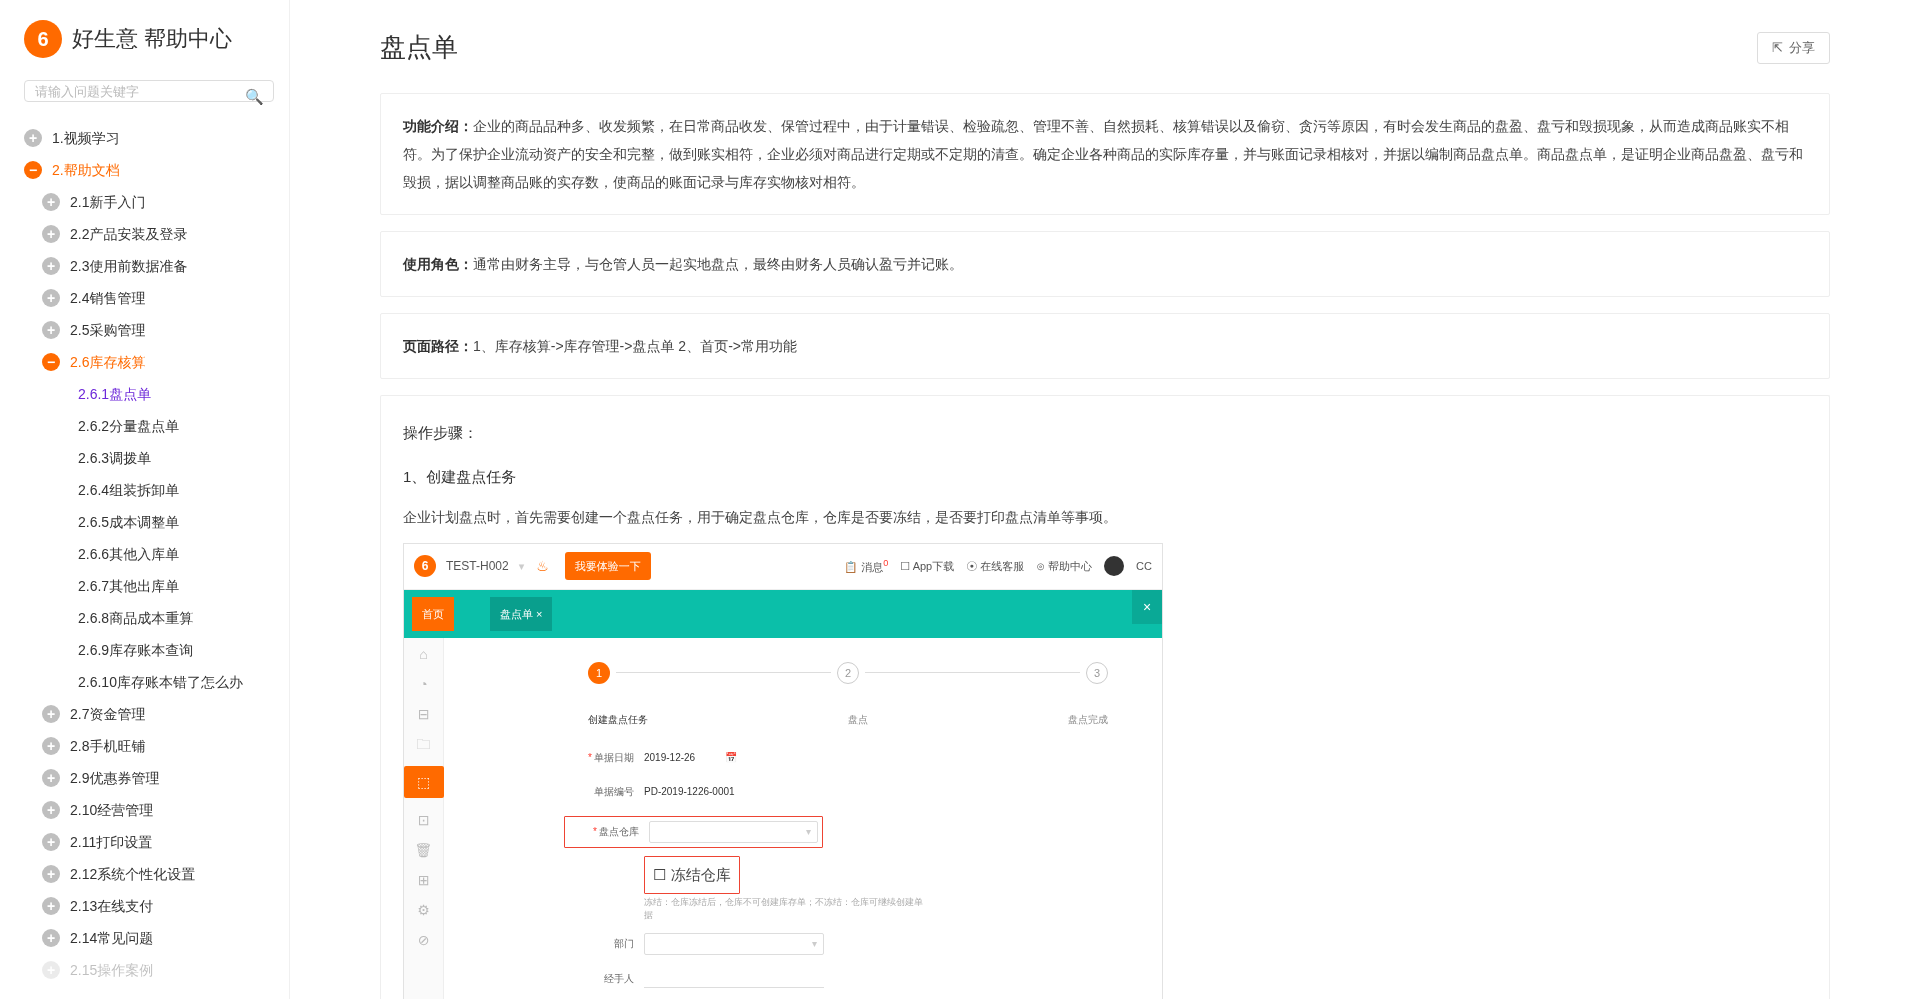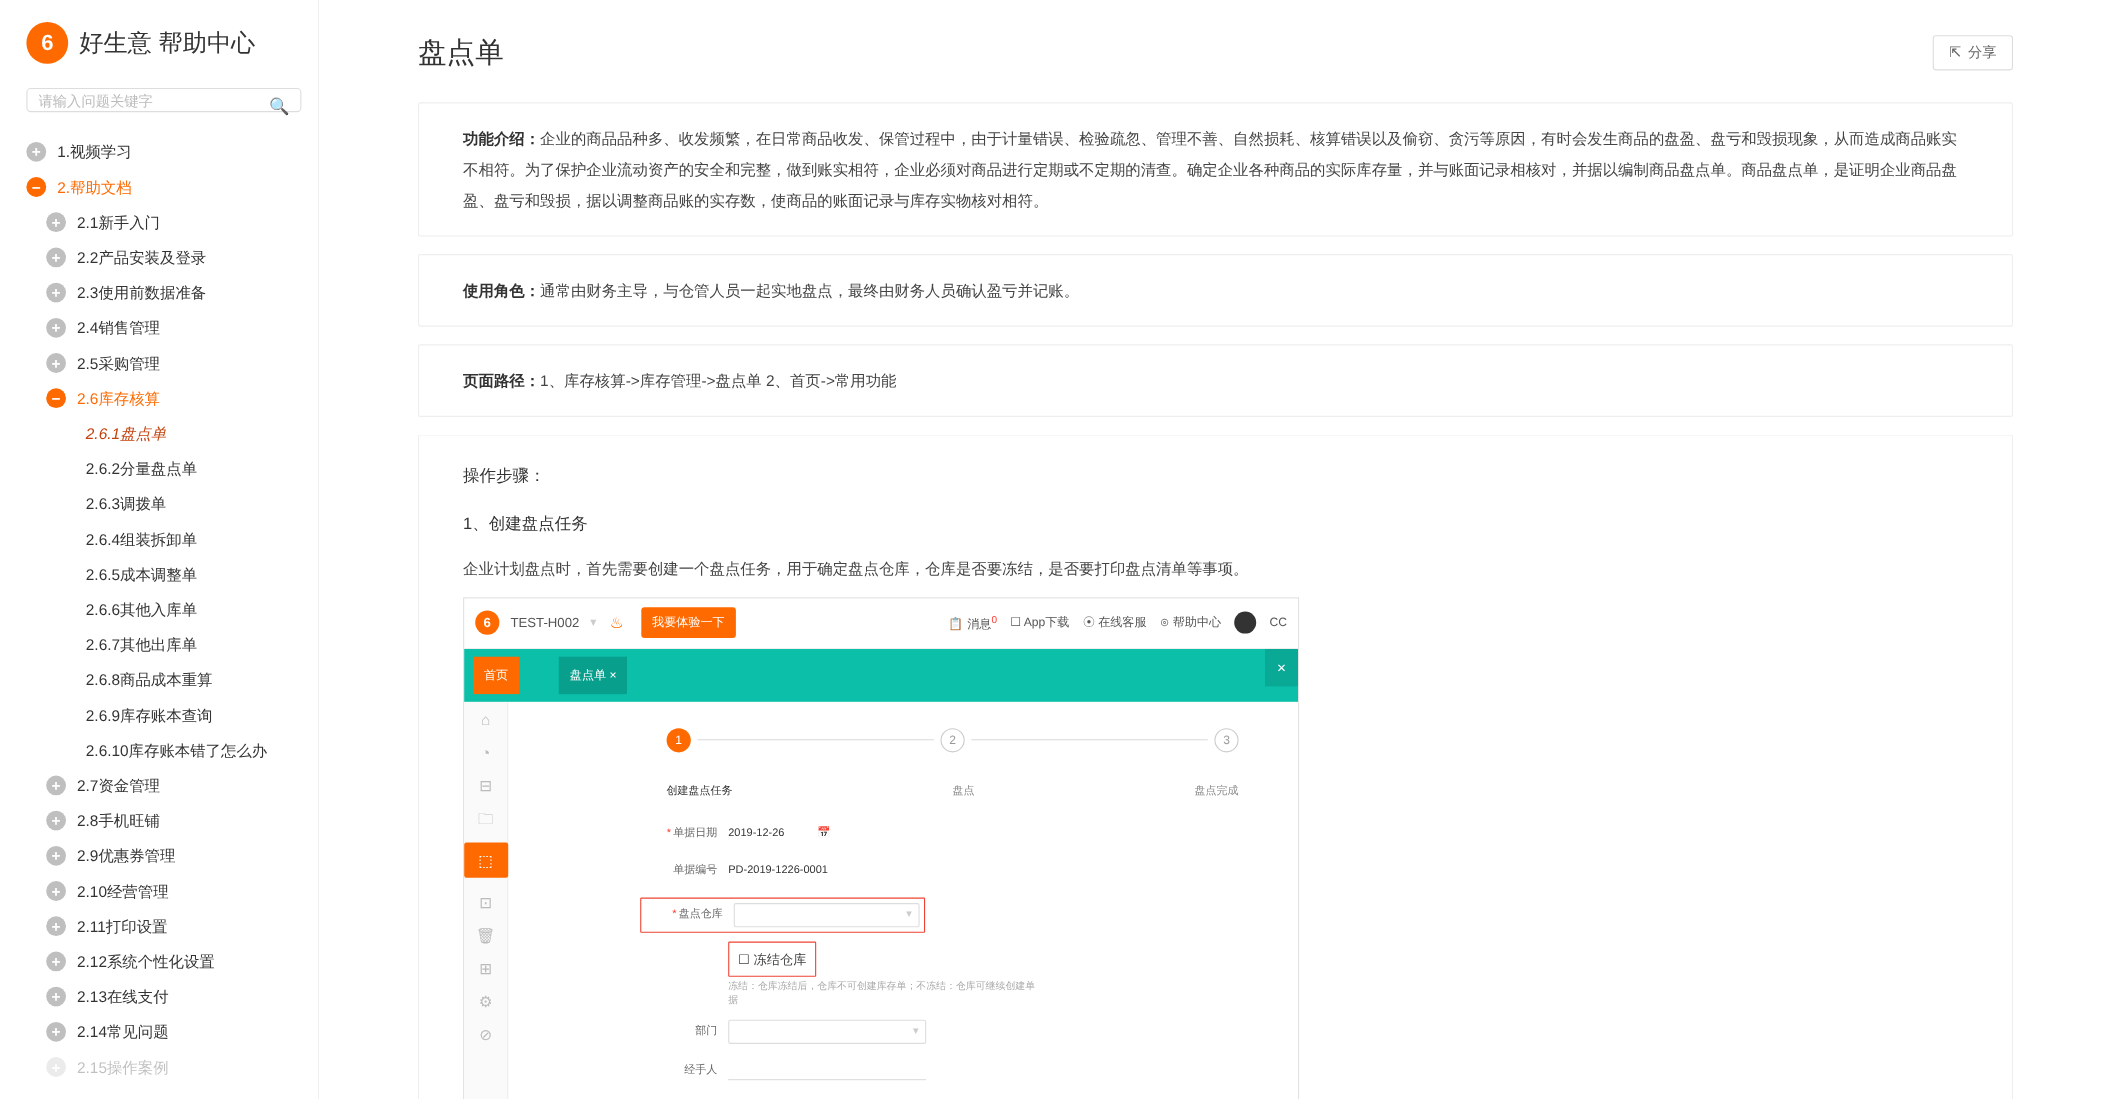--- a/index.html
+++ b/index.html
@@ -14,27 +14,27 @@
 .search-box input::placeholder { color:#bbb; }
 .search-icon { position:absolute; right:10px; top:8px; color:#888; font-size:15px; }
 .nav { list-style:none; }
 .nav li { line-height:32px; font-size:14px; cursor:pointer; display:flex; align-items:center; }
 .nav .toggle { width:18px; height:18px; border-radius:50%; display:inline-flex; align-items:center; justify-content:center; margin-right:10px; font-size:14px; font-weight:bold; color:#fff; flex-shrink:0;}
 .plus { background:#bfbfbf; }
 .minus { background:#ff6a00; }
 .nav .lvl1 { color:#333; font-weight:500; }
 .nav .lvl2 { padding-left:18px; color:#333; }
 .nav .lvl3 { padding-left:54px; color:#333; }
-.nav .active a, .nav .active span.txt { color:#c2410c;font-style:italic; }
+.nav .active a, .nav .active span.txt { color:#6d28d9; }
 .nav .open span.txt { color:#ff6a00; }
 .main { flex:1; padding:30px 60px 40px 90px; max-width:1600px; }
 .title-row { display:flex; align-items:center; justify-content:space-between; margin-bottom:28px; }
 .page-title { font-size:26px; font-weight:500; color:#333; }
 .share-btn { border:1px solid #ddd; background:#fff; border-radius:3px; padding:6px 14px; font-size:13px; color:#666; cursor:pointer; display:flex; align-items:center; gap:6px; }
-.card { border:1px solid #eee; border-radius:2px; padding:18px 40px; margin-bottom:16px; line-height:2; font-size:14px; color:#444; }
+.card { border:1px solid #eee; border-radius:2px; padding:18px 22px; margin-bottom:16px; line-height:2; font-size:14px; color:#444; }
 .card b { color:#333; font-weight:600; }
 .step-title { font-size:15px; color:#333; margin:4px 0 14px; font-weight:500;}
 .step-sub { font-size:15px; color:#333; margin:6px 0 12px; }
 .step-p { font-size:14px; color:#444; line-height:1.9; margin-bottom:12px; }
 .shot { width:760px; max-width:100%; border:1px solid #e2e2e2; margin:8px 0 20px; position:relative; font-size:11px; background:#fff; }
 .shot-top { height:46px; display:flex; align-items:center; padding:0 10px; gap:10px; border-bottom:1px solid #eee; }
 .shot-top .sm-logo { width:22px; height:22px; border-radius:50%; background:#ff6a00; display:flex; align-items:center; justify-content:center; color:#fff; font-size:12px; font-weight:bold; }
 .shot-top .company { color:#555; font-size:12px; }
 .shot-top .orange-btn { background:#ff6a00; color:#fff; border-radius:3px; padding:3px 10px; font-size:11px; margin-left:6px; }
 .shot-top .hotsign { color:#ff6a00; font-size:14px; margin-left:2px; }
@@ -268,21 +268,21 @@
               <div class="form-row" style="margin-bottom:0;">
                 <span class="lbl"><span class="req">*</span><span>盘点仓库</span></span>
                 <span class="input">
                     <span></span>
                     <span style="color:#ccc;">▾</span>
                   </span>
               </div>
             </div>
             <div style="margin-left:80px; margin-bottom:10px;">
               <span class="redbox" style="display:inline-block; padding:3px 8px;">
-                <span style="font-size:12px;">☐ <span>冻结仓库</span></span>
+                <span style="font-size:15px;">☐ <span>冻结仓库</span></span>
               </span>
             </div>
             <div class="hint">冻结：仓库冻结后，仓库不可创建库存单；不冻结：仓库可继续创建单据</div>
 
             <div class="form-row">
               <span class="lbl">部门</span>
               <span class="input">
                   <span></span>
                   <span style="color:#ccc;">▾</span>
                 </span>

